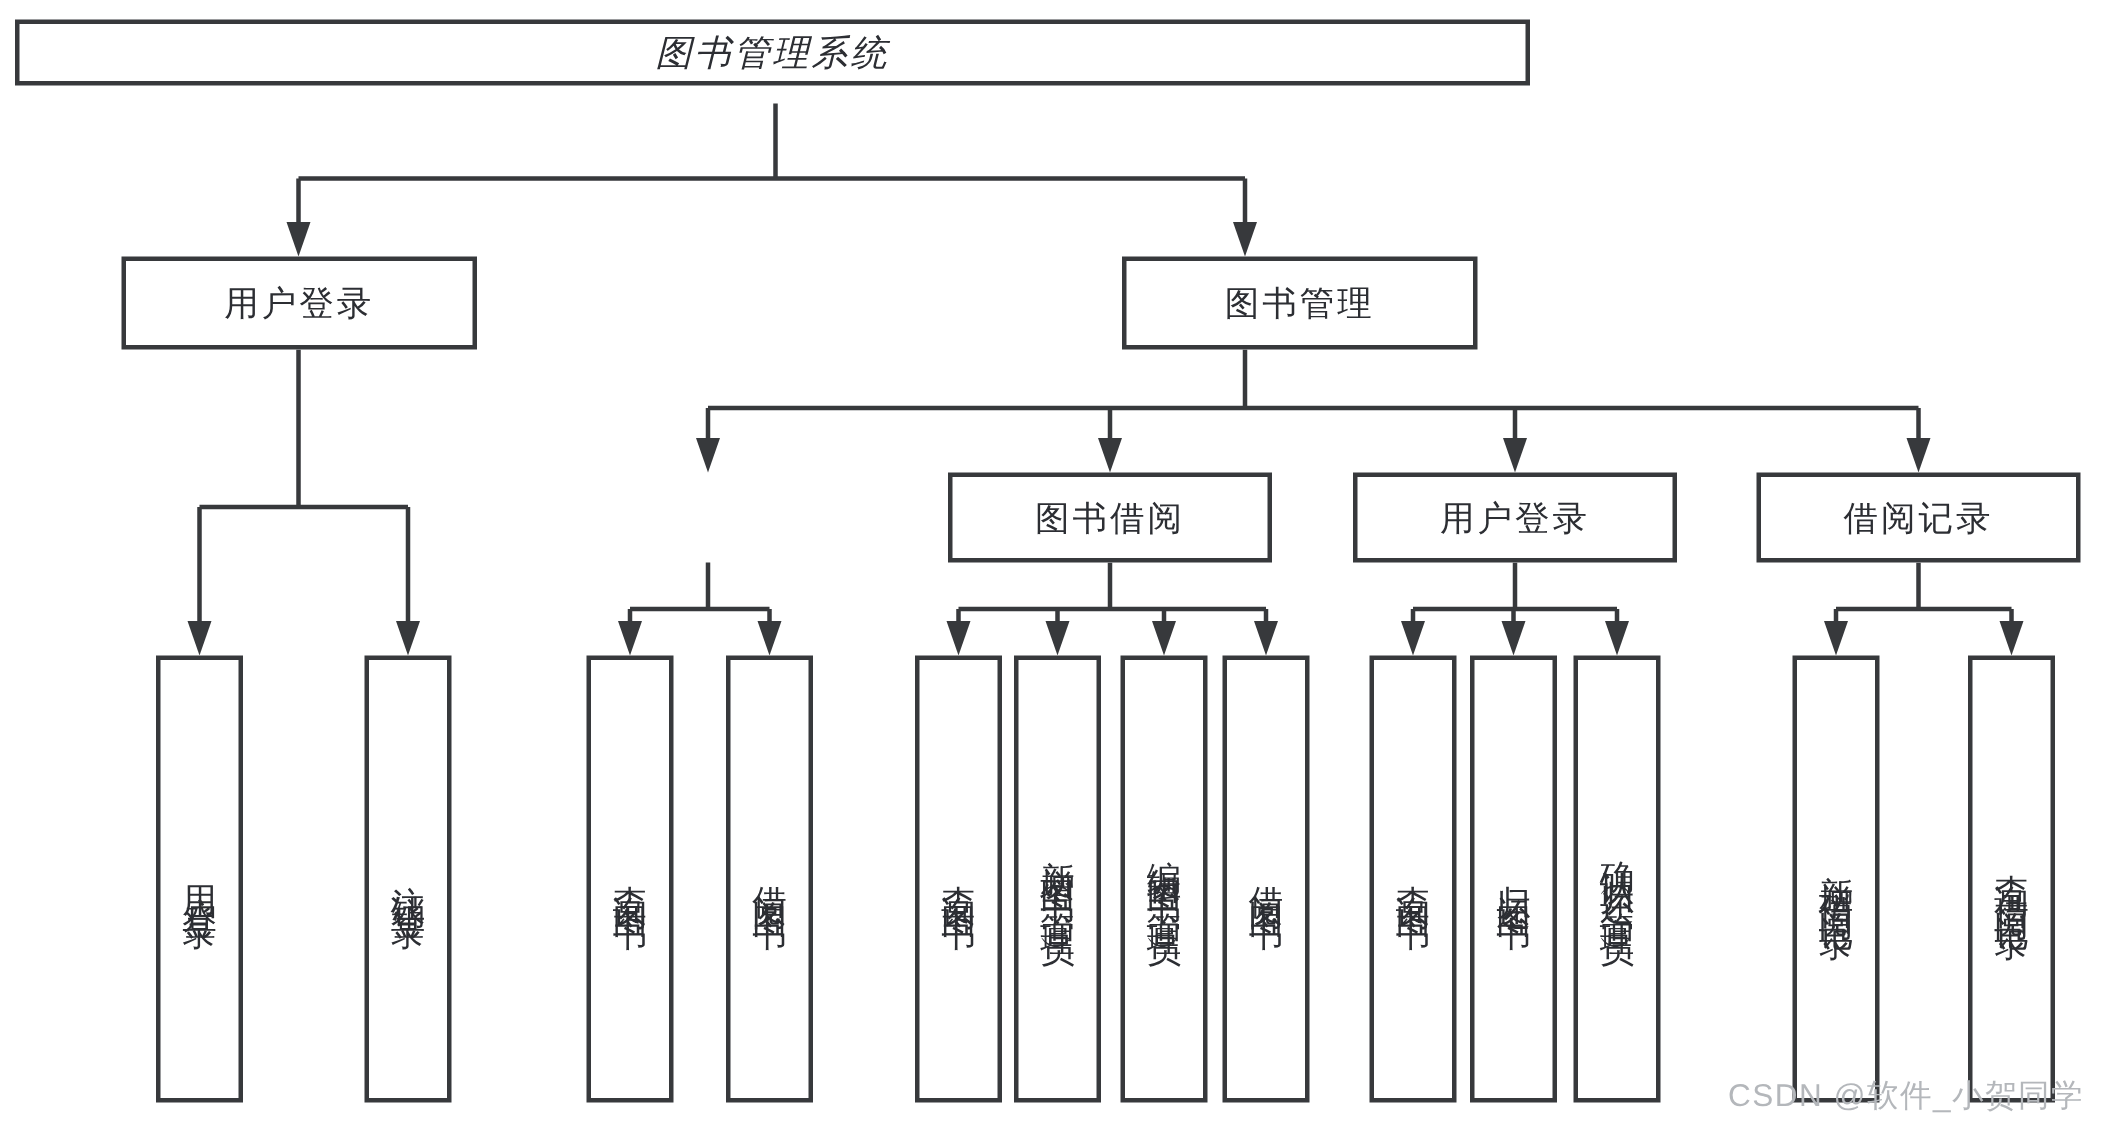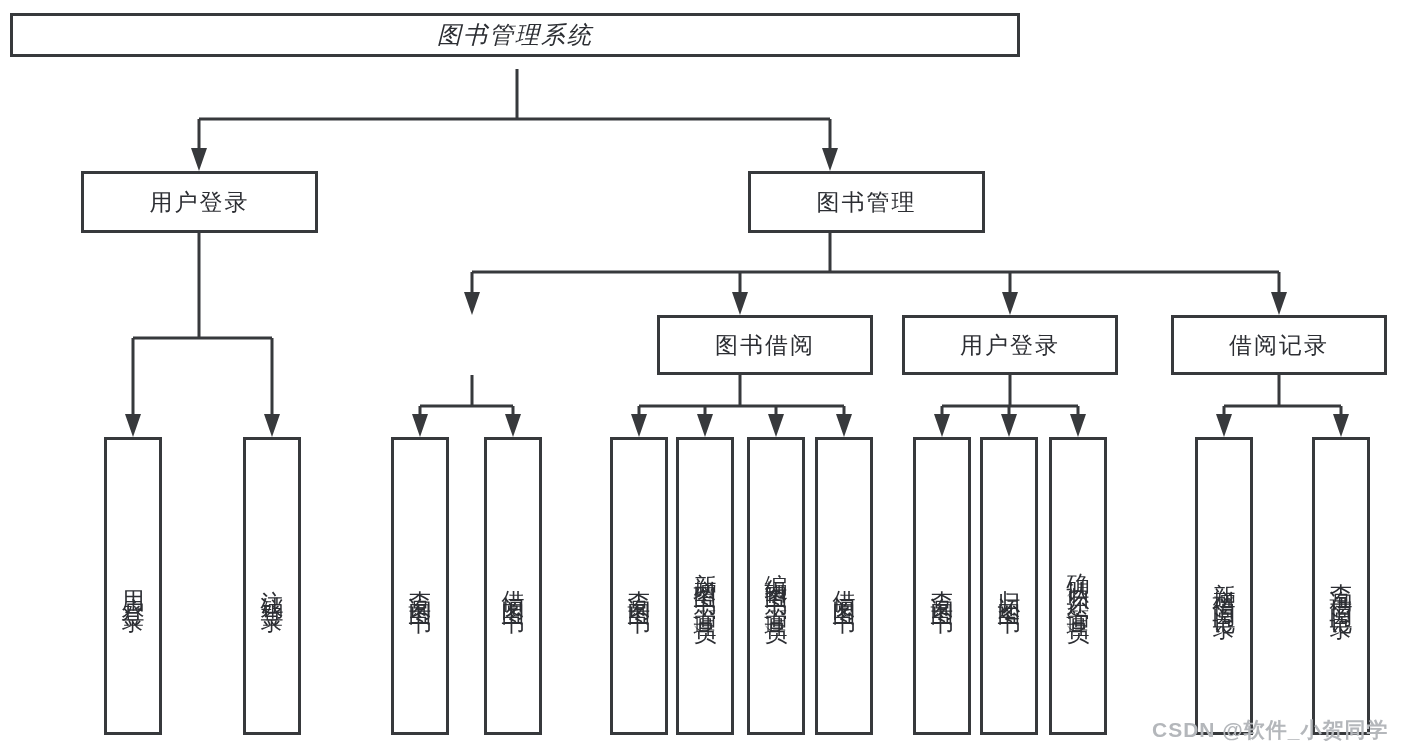--- a/index.html
+++ b/index.html
@@ -61,21 +61,20 @@
   .watermark {
     position: absolute;
     left: 1152px;
     top: 716px;
     width: 253px;
     font-size: 21px;
     color: #b4b7bb;
     letter-spacing: 1px;
     white-space: nowrap;
     z-index: 5;
-    font-weight: bold;
   }
 </style>
 </head>
 <body>
 
 <div id="canvas">
 
   <svg id="connectors" viewBox="0 0 1405 747" xmlns="http://www.w3.org/2000/svg">
     <g stroke="#37393c" stroke-width="3" fill="none">
 
@@ -117,21 +116,21 @@
       <polygon points="1224,437 1216,414 1232,414"></polygon>
       <polygon points="1341,437 1333,414 1349,414"></polygon>
     </g>
   </svg>
 
   <div class="node h-node root-node">图书管理系统</div>
 
   <div class="node h-node l2-node" style="left:81px;">用户登录</div>
   <div class="node h-node l2-node" style="left:748px;">图书管理</div>
 
-  <div class="node h-node l3-node" style="left:657px;width:216px;">图书借阅</div>
+  <div class="node h-node l3-node" style="left:632px;width:216px;">图书借阅</div>
   <div class="node h-node l3-node" style="left:902px;width:216px;">用户登录</div>
   <div class="node h-node l3-node" style="left:1171px;width:216px;text-align:center;">借阅记录</div>
 
   <div class="node leaf-node" style="left:104px;">
     <span class="vtext">用户登录</span>
   </div>
   <div class="node leaf-node" style="left:243px;">
     <span class="vtext">注销登录</span>
   </div>
   <div class="node leaf-node" style="left:391px;">

